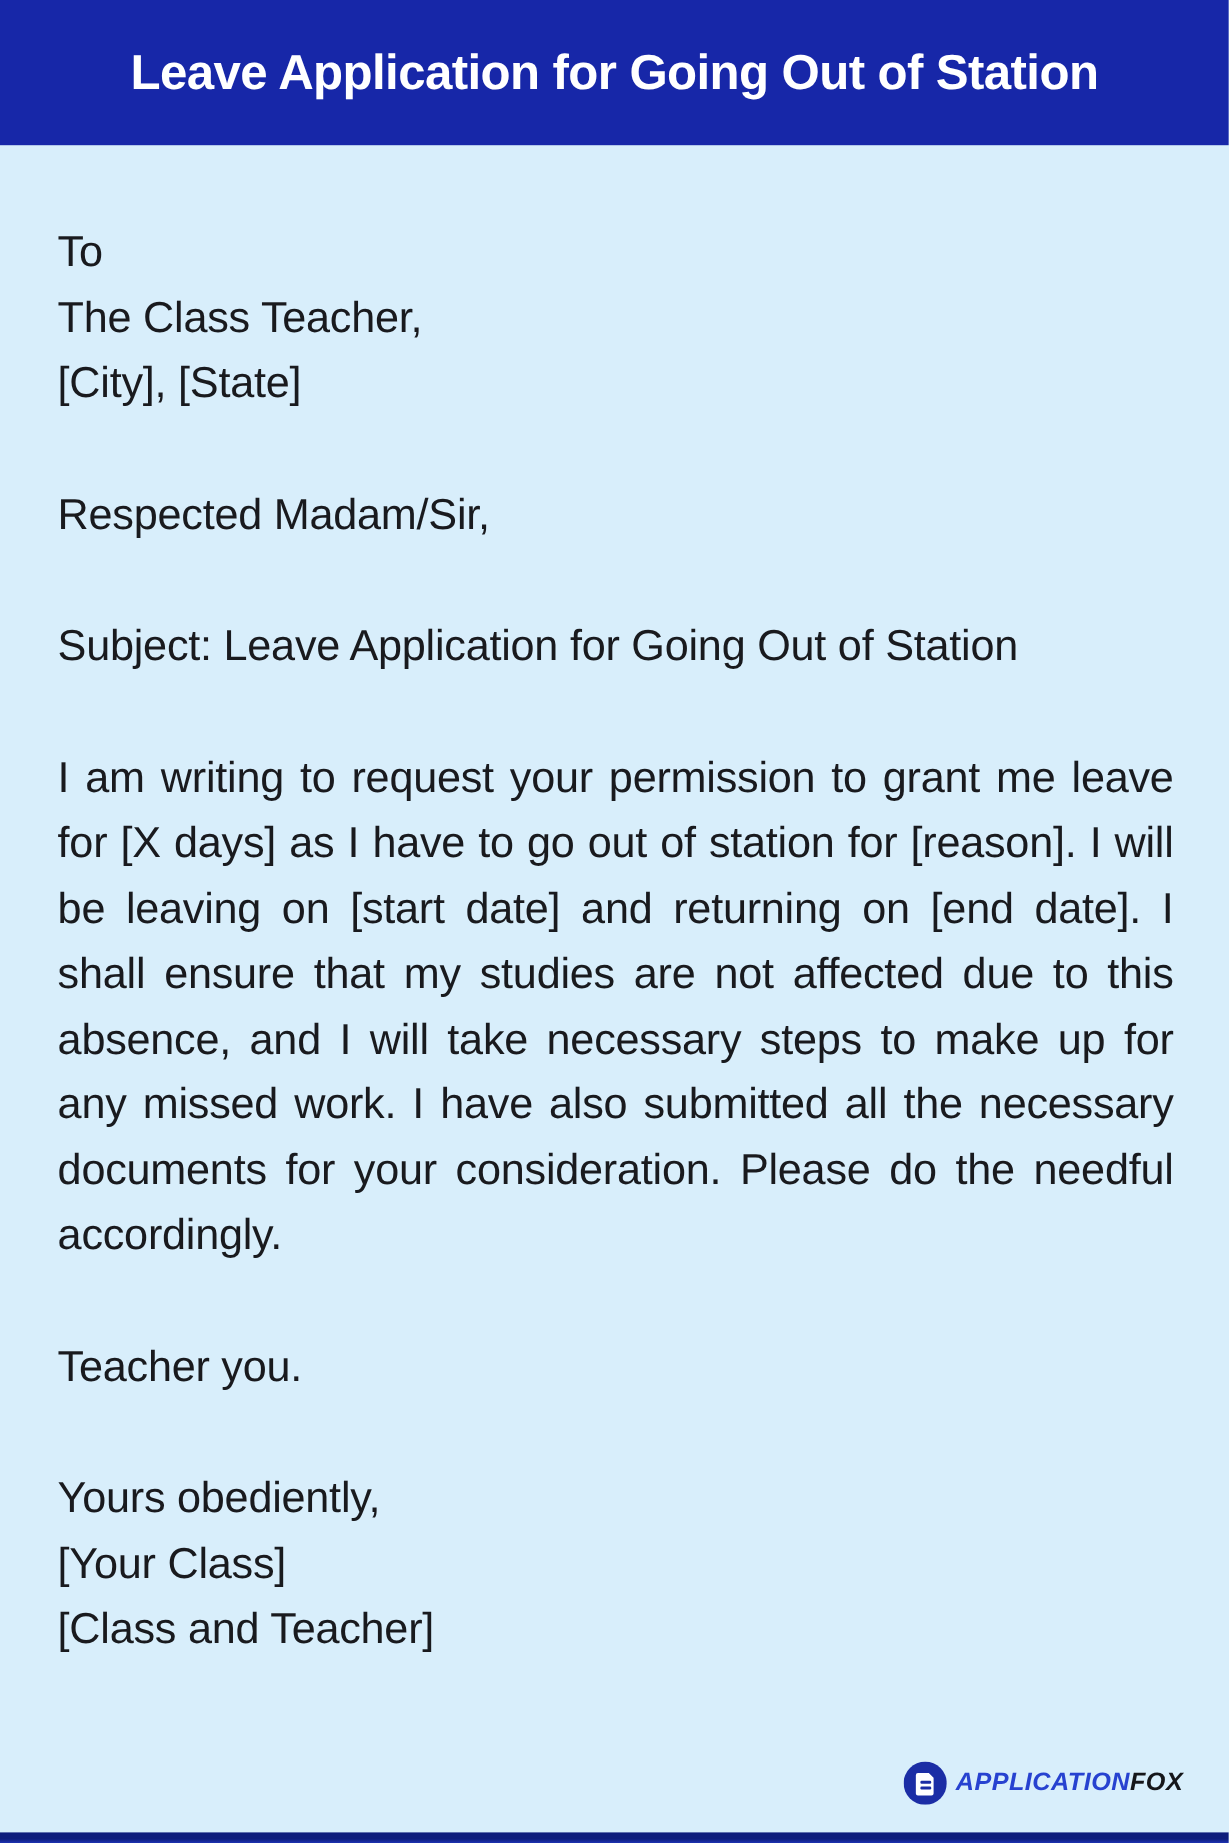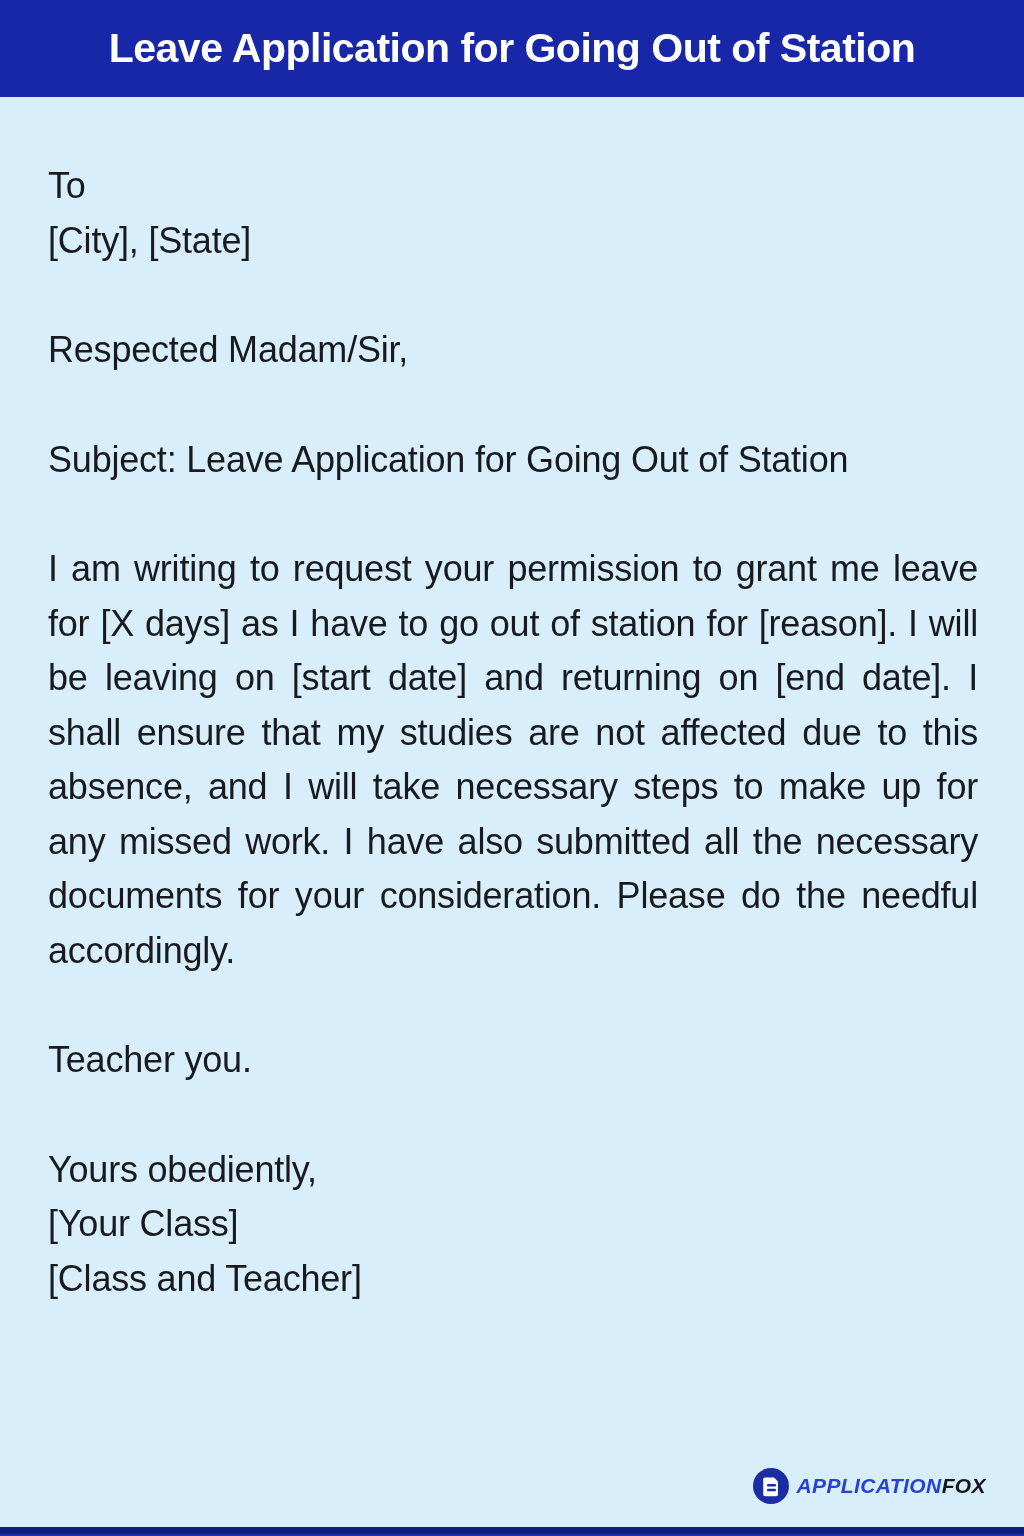--- a/index.html
+++ b/index.html
@@ -15,21 +15,21 @@
   html,body{width:1024px;height:1536px;}
   body{
     position:relative;
     background:var(--page-bg);
     font-family:"Liberation Sans", sans-serif;
     color:var(--text);
     overflow:hidden;
   }
   .header{
     width:1024px;
-    height:97px;
+    height:121px;
     background:var(--header-bg);
     display:flex;
     align-items:center;
     justify-content:center;
   }
   .header .title{
     color:#ffffff;
     font-size:41px;
     font-weight:700;
     letter-spacing:-0.5px;
@@ -80,20 +80,21 @@
 </head>
 <body>
 
 <div class="header">
   <div class="title">Leave Application for Going Out of Station</div>
 </div>
 
 <div class="letter">
   <div class="block">
     <div>To</div>
+    <div>The Class Teacher,</div>
     <div>[City], [State]</div>
   </div>
 
   <p class="block">Respected Madam/Sir,</p>
 
   <p class="block">Subject: Leave Application for Going Out of Station</p>
 
   <p class="block body-paragraph">I am writing to request your permission to grant me leave for [X days] as I have to go out of station for [reason]. I will be leaving on [start date] and returning on [end date]. I shall ensure that my studies are not affected due to this absence, and I will take necessary steps to make up for any missed work. I have also submitted all the necessary documents for your consideration. Please do the needful accordingly.</p>
 
   <p class="block">Teacher you.</p>

